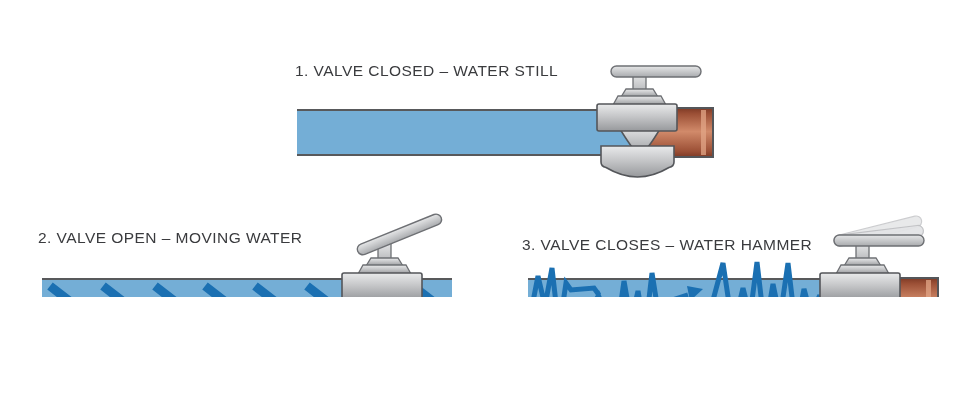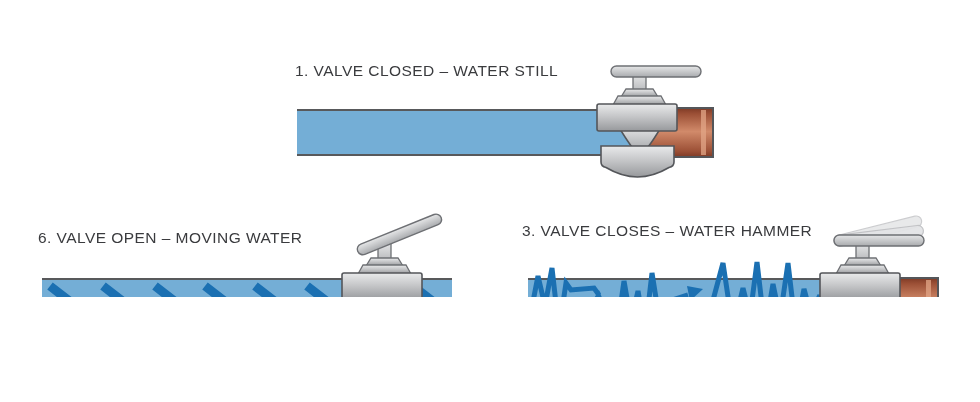--- a/index.html
+++ b/index.html
@@ -7,21 +7,21 @@
     position:relative;width:980px;height:297px;background:#ffffff;
     overflow:hidden;font-family:"Liberation Sans",sans-serif;
   }
   svg.art{position:absolute;left:0;top:0;}
   .panel-title{
     position:absolute;font-size:15.5px;letter-spacing:.45px;
     color:#3a3b3e;white-space:nowrap;font-weight:400;
   }
   .t1{left:295px;top:62px;}
   .t2{left:38px;top:229px;}
-  .t3{left:522px;top:222px;}
+  .t3{left:522px;top:236px;}
   .pipe-edge{stroke:#58595b;stroke-width:2;fill:none;}
 </style>
 </head>
 <body>
 
 <div class="canvas">
 
   <svg class="art" width="980" height="402" viewBox="0 0 980 402">
     <defs>
       <linearGradient id="gMetal" x1="0" y1="0" x2="0" y2="1">
@@ -124,16 +124,16 @@
         <use href="#wedgeShape" transform="translate(223,169)" fill="url(#gWedge)" stroke="#54565a" stroke-width="1.5"></use>
         <use href="#valveCore" transform="translate(223,169)"></use>
         <use href="#handleBar" transform="translate(223,169) rotate(-14 617 71.5)" fill="#E3E4E6" stroke="#C0C1C4" stroke-width="1.2" opacity="0.8"></use>
         <use href="#handleBar" transform="translate(223,169) rotate(-7 617 71.5)" fill="#E3E4E6" stroke="#C0C1C4" stroke-width="1.2" opacity="0.95"></use>
         <use href="#handleBar" transform="translate(223,169)" fill="url(#gHandle)" stroke="#6e7074" stroke-width="1.4"></use>
       </g>
     </g>
   </svg>
 
   <div class="panel-title t1">1. VALVE CLOSED – WATER STILL</div>
-  <div class="panel-title t2">6. VALVE OPEN – MOVING WATER</div>
+  <div class="panel-title t2">2. VALVE OPEN – MOVING WATER</div>
   <div class="panel-title t3">3. VALVE CLOSES – WATER HAMMER</div>
 
 </div>
 
 </body></html>

